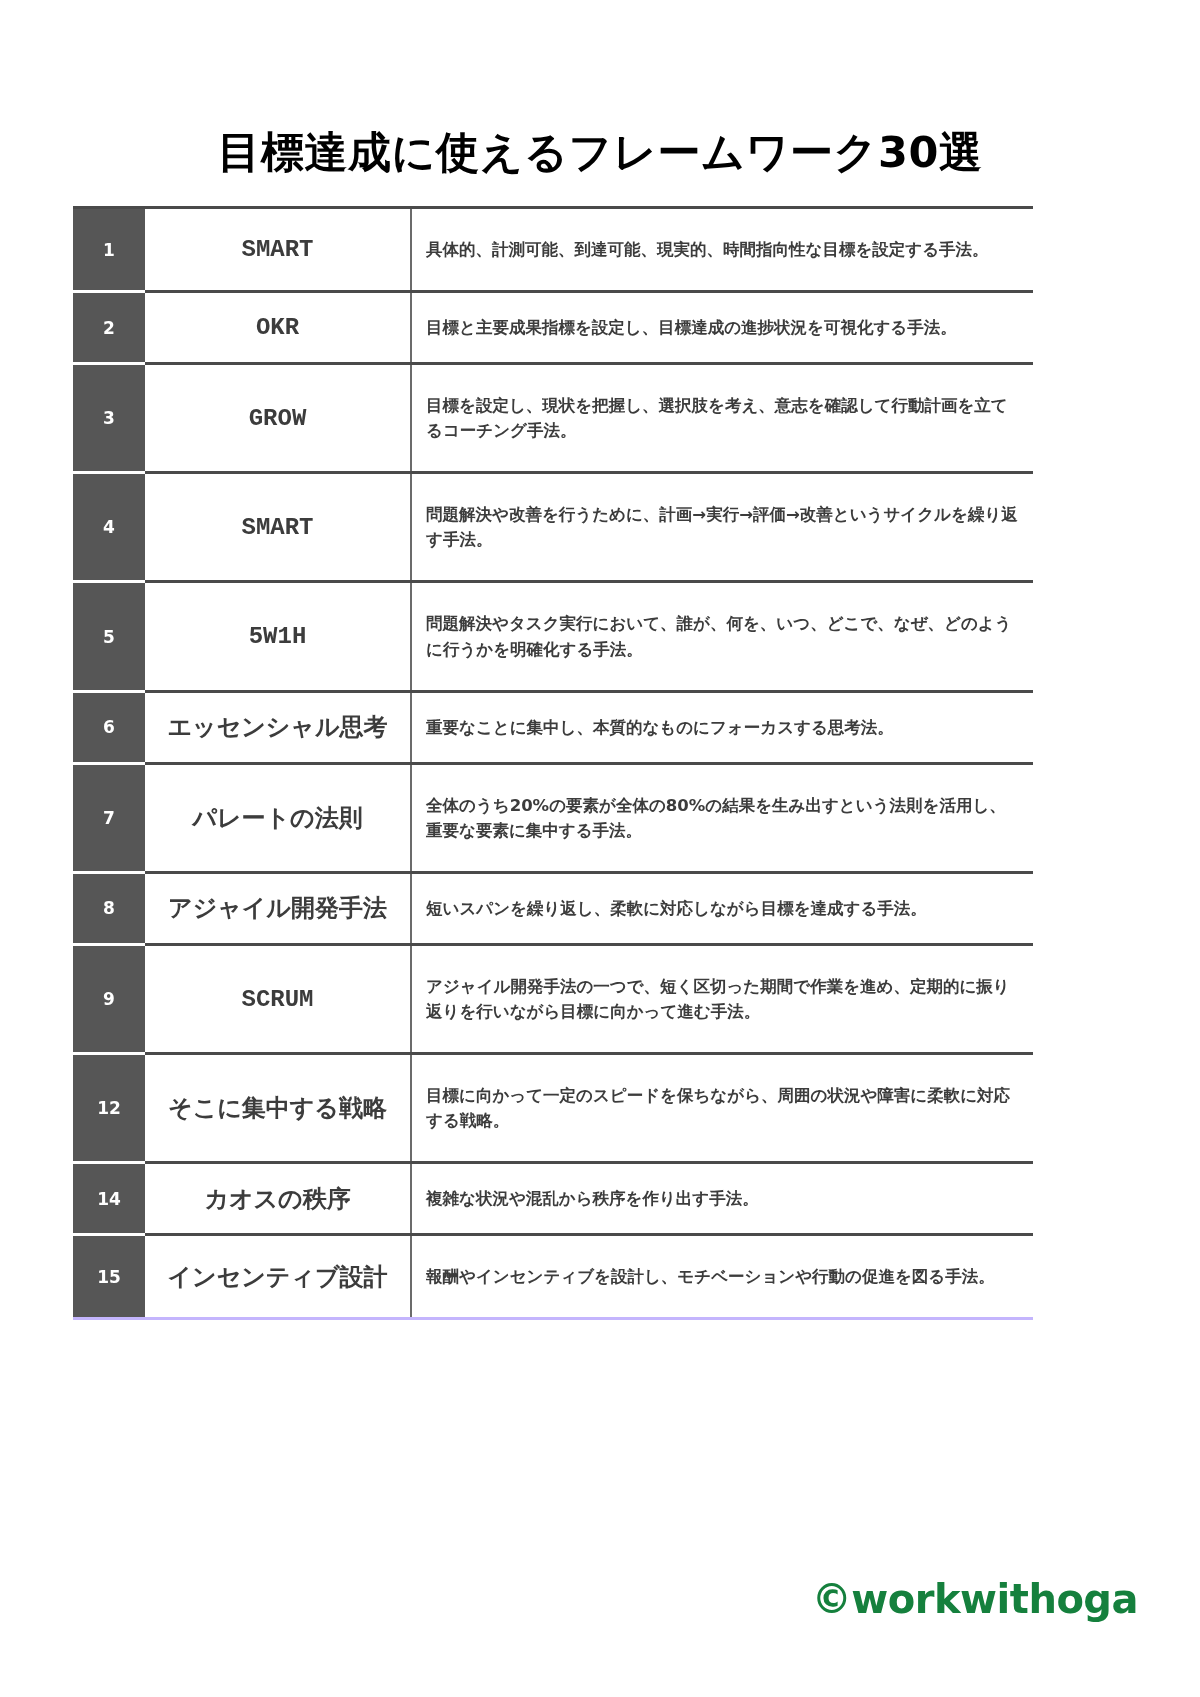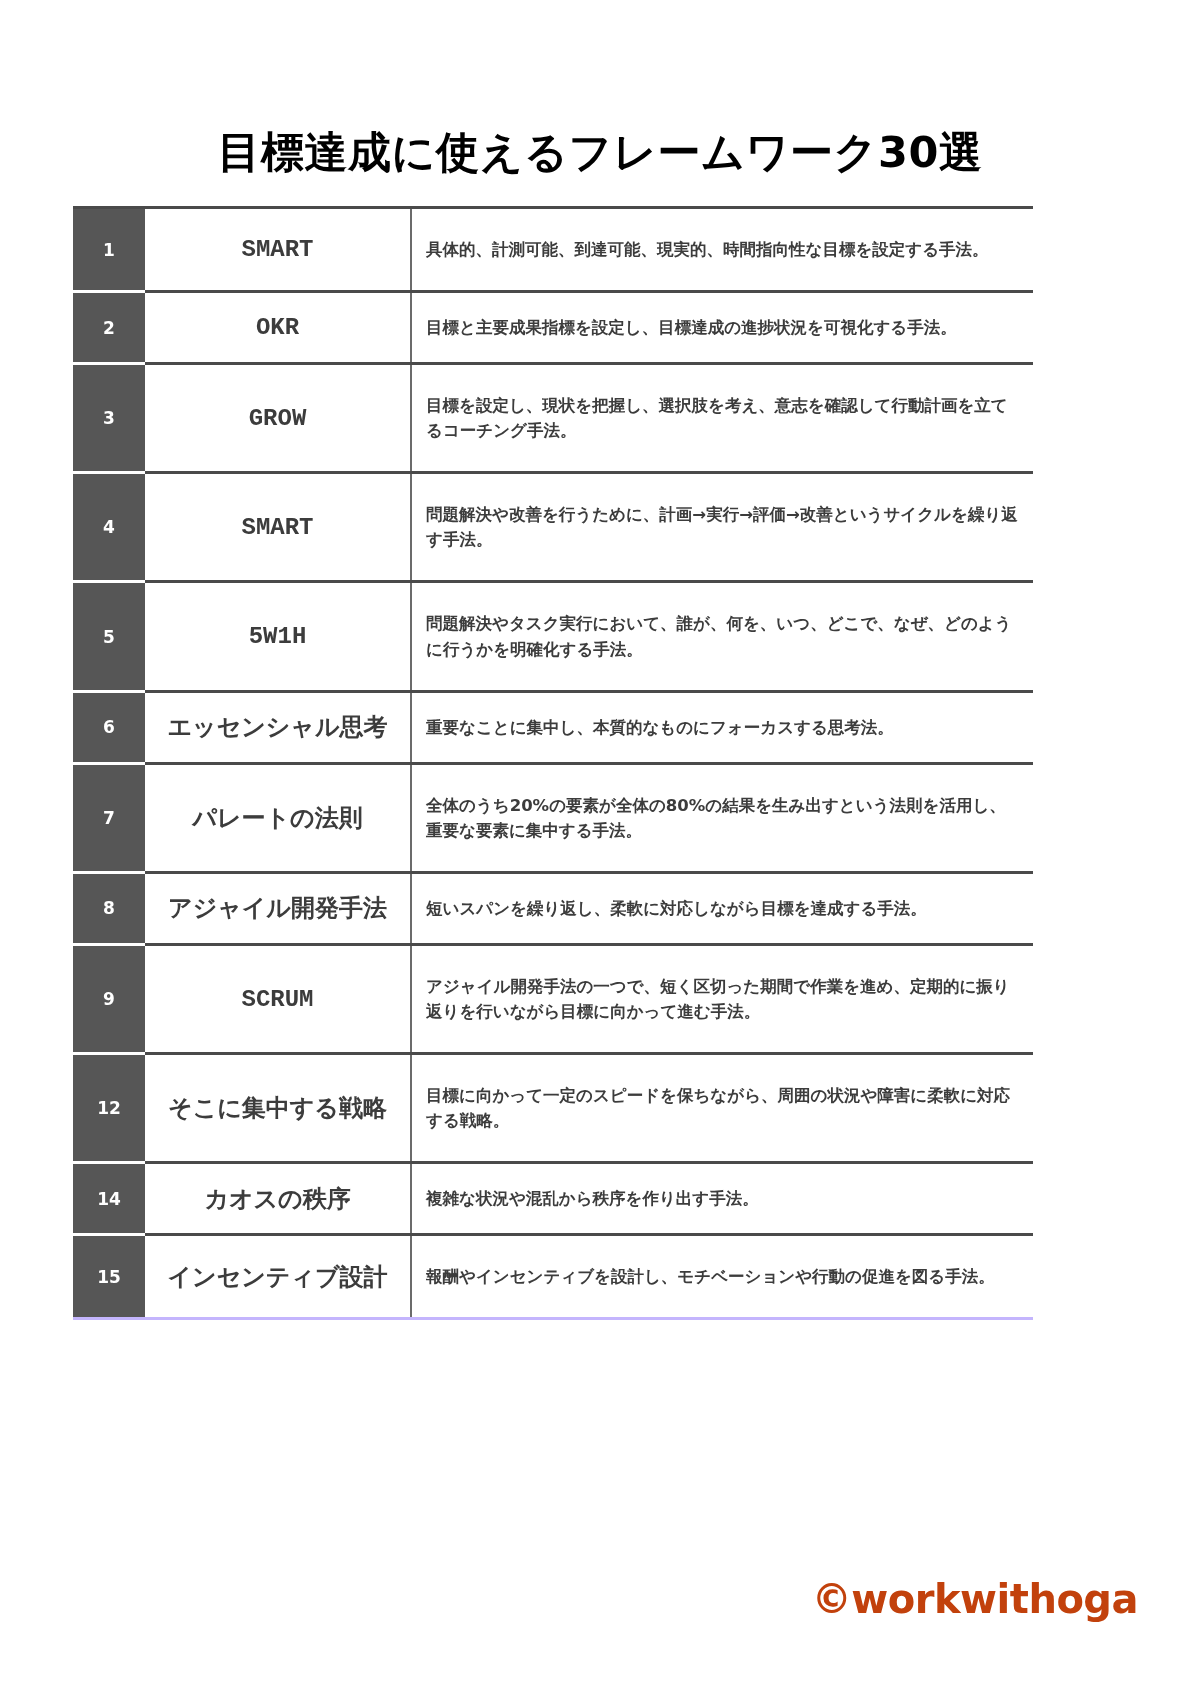--- a/index.html
+++ b/index.html
@@ -96,21 +96,21 @@
   }
 
   .row-tall td.desc-cell { padding-top: 28px; padding-bottom: 28px; }
 
   .watermark {
     position: absolute;
     right: 62px;
     top: 1576px;
     font-size: 40px;
     font-weight: 900;
-    color: #c2410c;
+    color: #15803d;
     letter-spacing: -0.5px;
     font-family: "DejaVu Sans", "Liberation Sans", sans-serif;
     white-space: nowrap;
   }
 </style>
 </head>
 <body>
 
 <div class="page">
 

